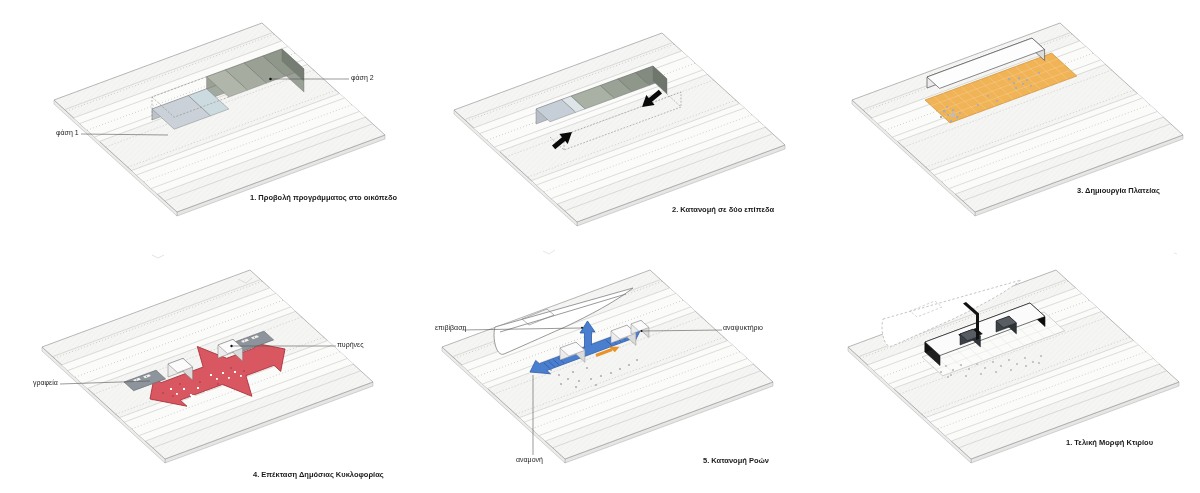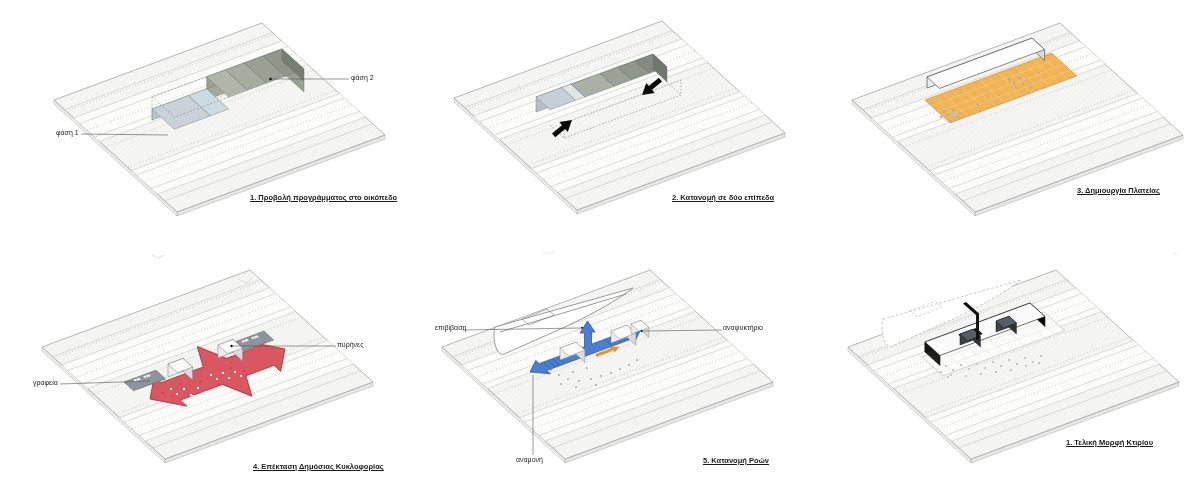--- a/index.html
+++ b/index.html
@@ -1,22 +1,22 @@
 <!DOCTYPE html>
 <html style="--plaza-orange: #f0b356; --circulation-red: #d95760; --flow-blue: #4a7fd0; --flow-orange: #e8922a; --building-dark: #141414; --background: #ffffff;"><head>
 <meta charset="utf-8">
 <style>
   html,body{margin:0;padding:0;background:#fff;}
   .canvas{position:relative;width:1200px;height:493px;background:#fff;overflow:hidden;
           font-family:"Liberation Sans",sans-serif;}
   .panel{position:absolute;width:400px;height:246px;}
   .panel svg{position:absolute;left:0;top:0;}
-  .caption{position:absolute;font-size:7.5px;font-weight:bold;color:#1a1a1a;white-space:nowrap;letter-spacing:0;text-decoration:underline;}
+  .caption{position:absolute;font-size:7.5px;font-weight:bold;color:#1a1a1a;white-space:nowrap;letter-spacing:0;}
   .callout{position:absolute;font-size:7px;color:#222;white-space:nowrap;}
-  .p1{left:12px;top:0}.p2{left:400px;top:0}.p3{left:800px;top:0}
+  .p1{left:12px;top:0}.p2{left:400px;top:12px}.p3{left:800px;top:0}
   .p4{left:0;top:247px}.p5{left:400px;top:247px}.p6{left:800px;top:247px}
 </style>
 </head>
 <body>
 
 <div class="canvas">
 
   <svg width="0" height="0" style="position:absolute">
     <defs>
       <pattern id="hatch" width="4" height="4" patternUnits="userSpaceOnUse" patternTransform="rotate(45)">
@@ -228,21 +228,21 @@
         <polygon points="218,98 233,92.4 242.6,101.1 227.6,106.7" fill="#fbfbfb"></polygon>
       </g>
       <g stroke="#555" stroke-width="0.6">
         <line x1="60" y1="137" x2="150" y2="134"></line>
         <line x1="336" y1="99" x2="232" y2="99"></line>
         <circle cx="231.5" cy="99" r="1.2" fill="#111" stroke="none"></circle>
       </g>
     </svg>
     <span class="callout" style="left:33px;top:132px">γραφεία</span>
     <span class="callout" style="left:337px;top:94px">πυρήνες</span>
-    <div class="caption" style="left:253px;top:215px">4. Επέκταση Δημόσιας Κυκλοφορίας</div>
+    <div class="caption" style="left:253px;top:223px">4. Επέκταση Δημόσιας Κυκλοφορίας</div>
   </div>
 
   <div class="panel p5">
     <svg width="400" height="246" viewBox="0 0 400 246">
       <use href="#siteplane"></use>
       <path d="M143,4 L149,7 L155,3" stroke="#ccc" stroke-width="0.5" fill="none"></path>
       <g stroke="#808080" stroke-width="0.8" fill="#fff">
         <path d="M95,80 L233,41 C215,55 190,68 165,80 C140,91 118,101 104,107 C96,110 92,90 95,80 Z"></path>
         <line x1="100" y1="85" x2="226" y2="47" fill="none"></line>
         <polygon points="122,72 147,62 154,68 129,78" fill="none" stroke-width="0.6"></polygon>

